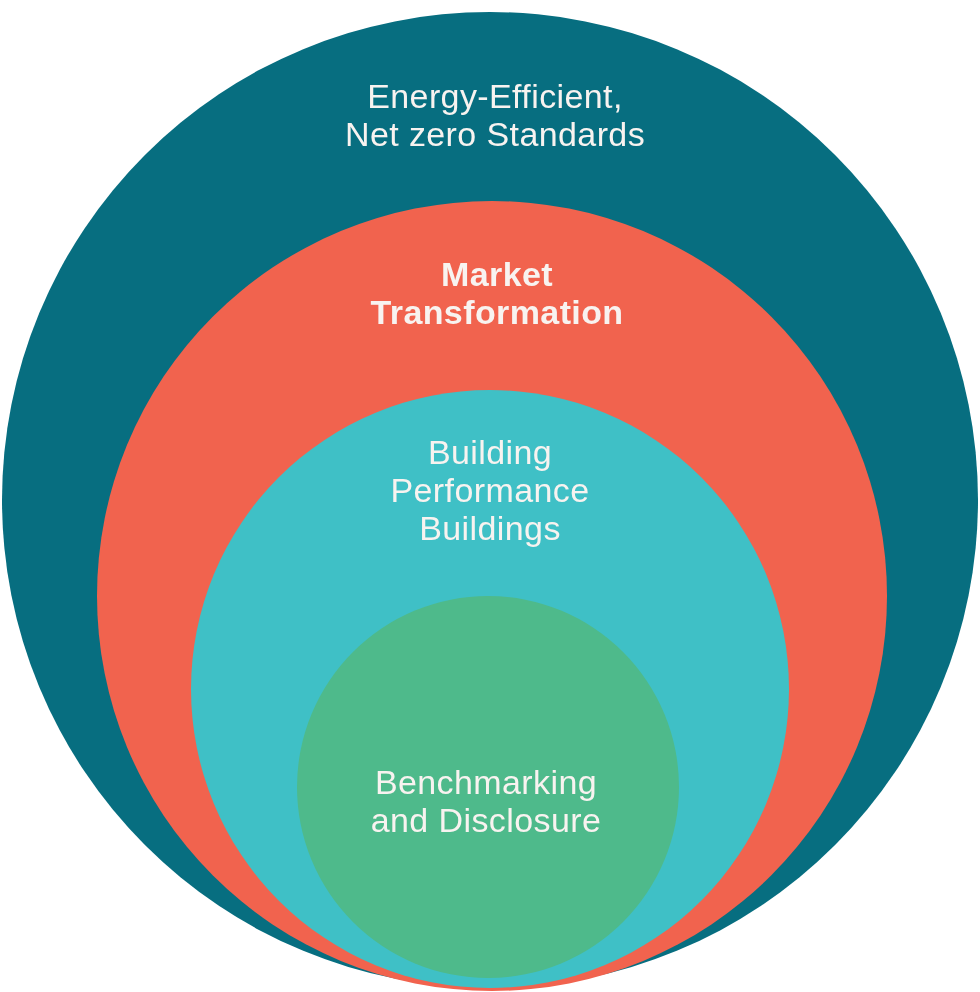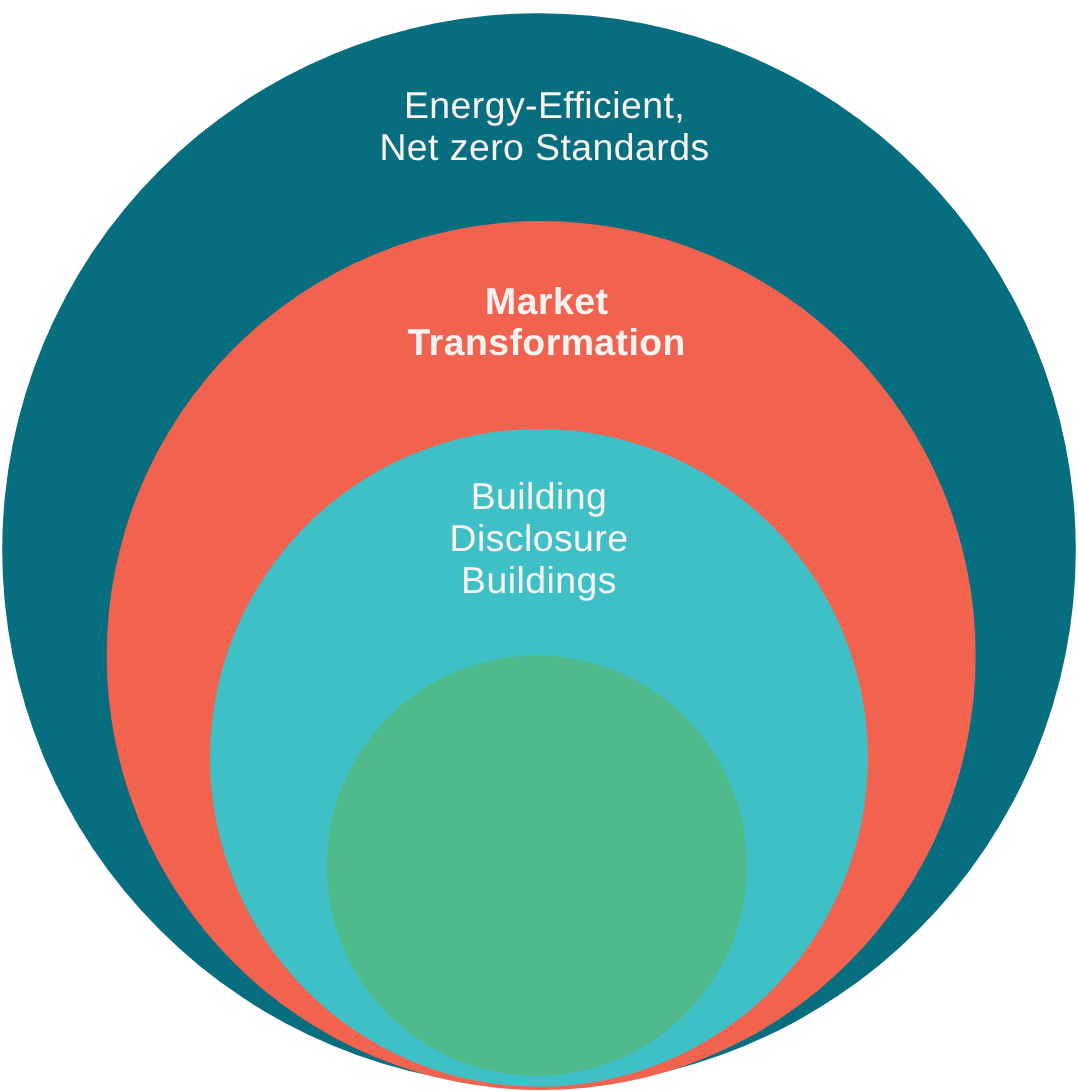--- a/index.html
+++ b/index.html
@@ -58,18 +58,22 @@
     <span>Net zero Standards</span>
   </div>
 
   <div class="label l1" style="color: rgb(248, 243, 240); font-weight: bold;">
     <span>Market</span>
     <span>Transformation</span>
   </div>
 
   <div class="label l2" style="color: rgb(248, 243, 240);">
     <span>Building</span>
-    <span>Disclosure</span>
+    <span>Performance</span>
     <span>Buildings</span>
   </div>
 
+  <div class="label l3" style="color: rgb(248, 243, 240);">
+    <span>Benchmarking</span>
+    <span>and Disclosure</span>
+  </div>
 
 </div>
 
 </body></html>

